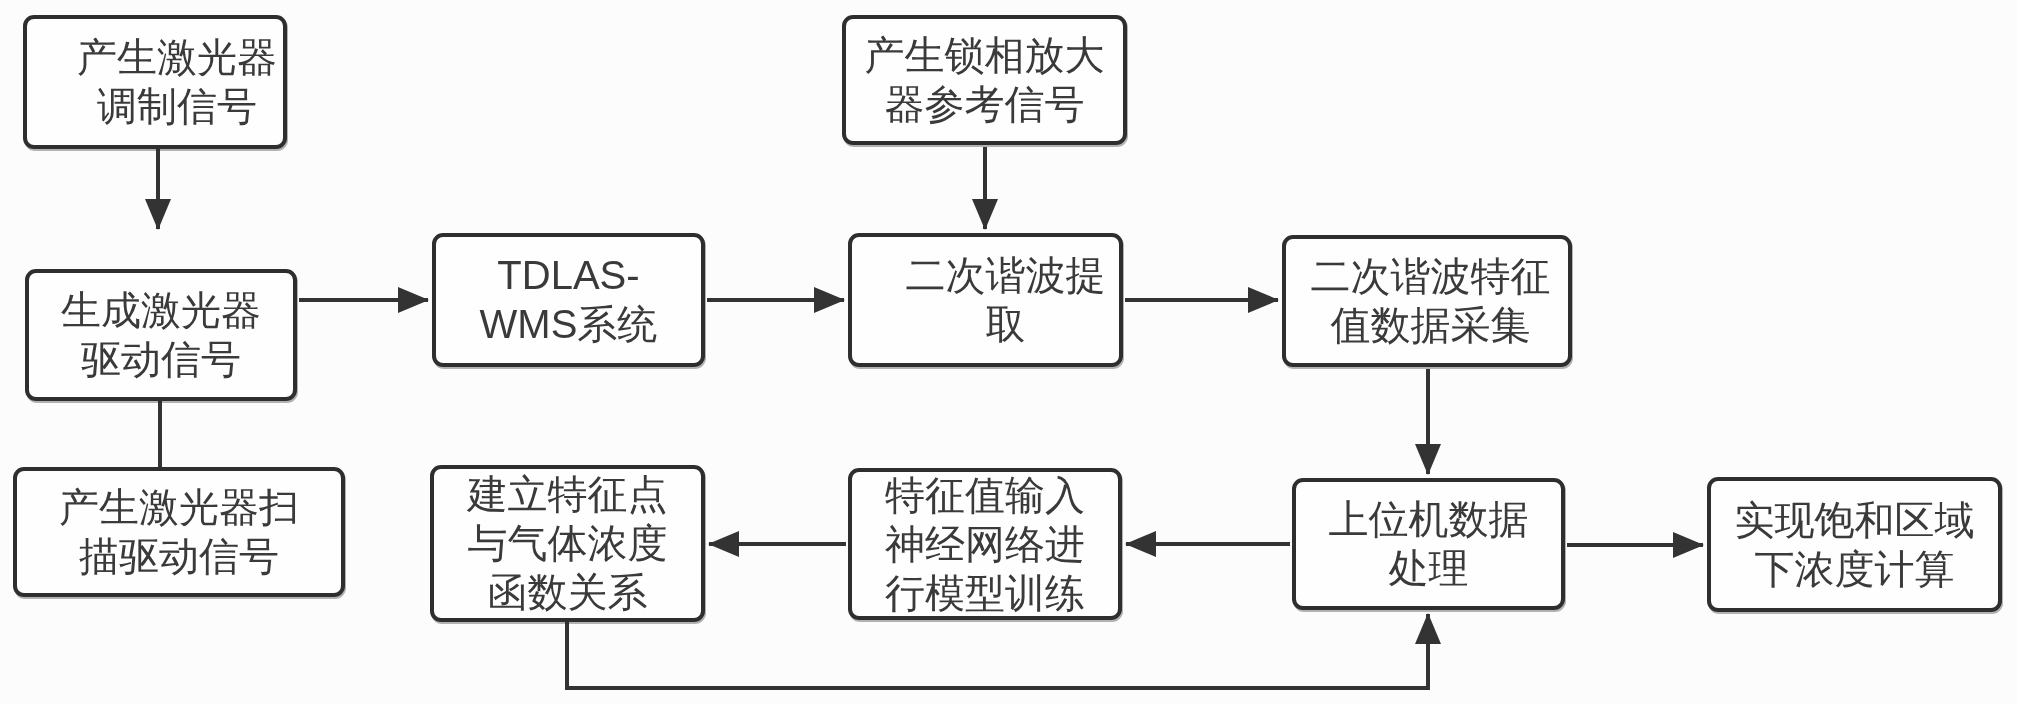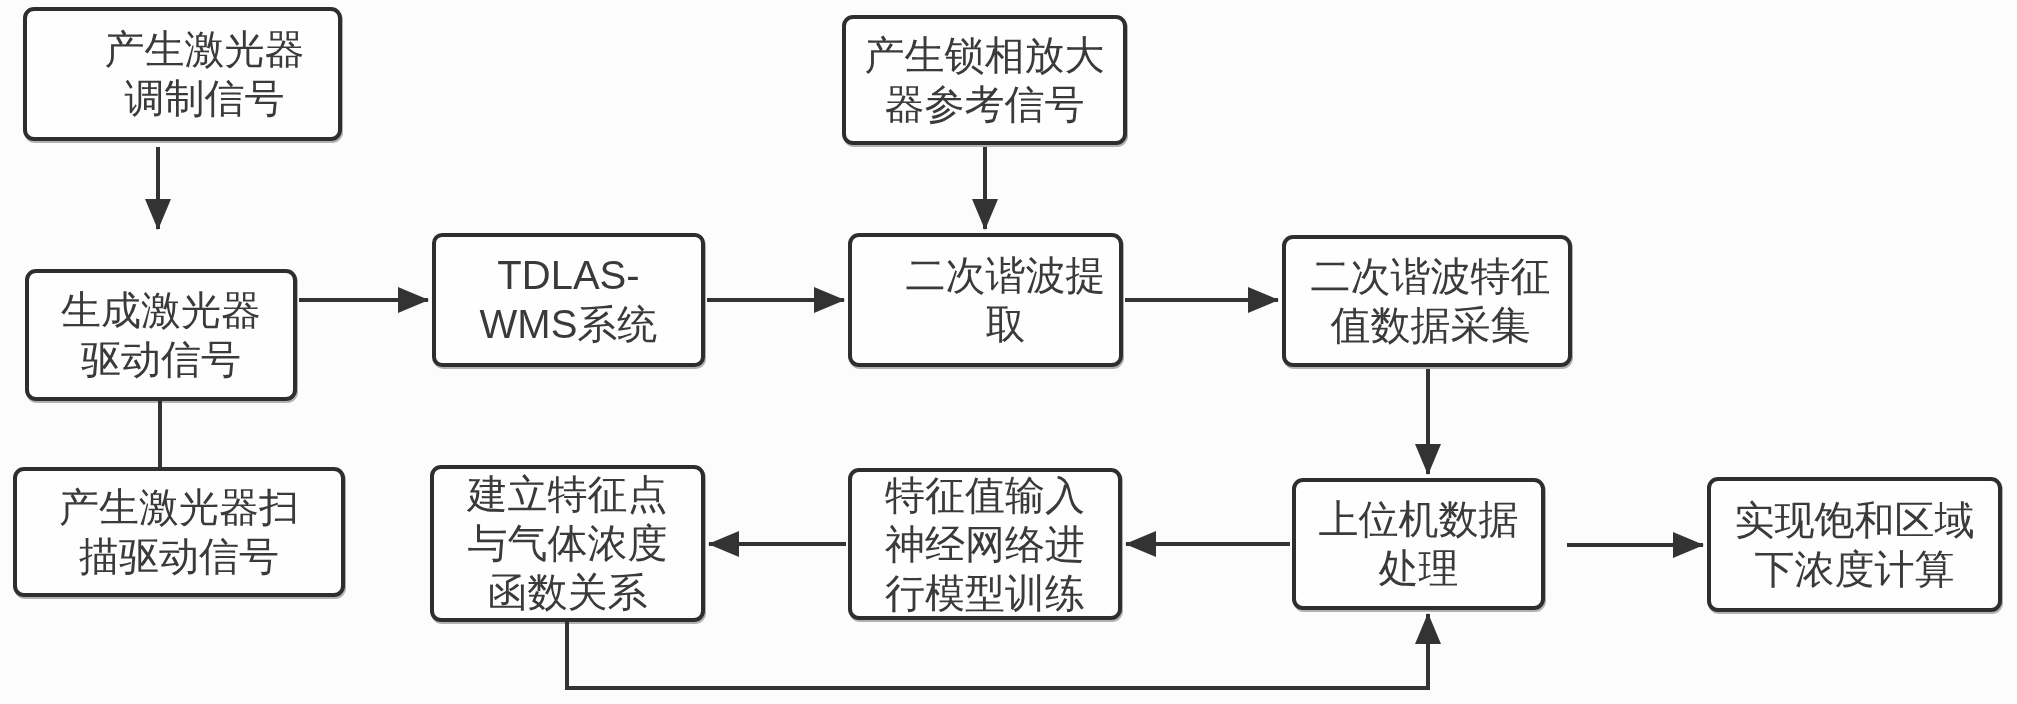--- a/index.html
+++ b/index.html
@@ -32,28 +32,28 @@
     border: 4px solid #2e2e2e;
     border-radius: 11px;
     background: #fefefe;
     color: #3a3a3a;
     font-size: 40px;
     line-height: 49px;
     white-space: pre-line;
     box-shadow: 1px 2px 0 rgba(40,40,40,0.35);
   }
   
-  #n-laser-modulation            { left: 23px;   top: 7px;  width: 319px; height: 134px; padding-left: 44px; }
+  #n-laser-modulation            { left: 23px;   top: 15px;  width: 264px; height: 134px; padding-left: 44px; }
   #n-laser-drive                 { left: 25px;   top: 235px; width: 272px; height: 132px; margin-top: 34px; }
   #n-laser-scan-drive            { left: 13px;   top: 467px; width: 332px; height: 130px; }
-  #n-tdlas-wms                   { left: 432px;  top: 233px; width: 273px; height: 134px; border-radius: 10px; }
+  #n-tdlas-wms                   { left: 432px;  top: 233px; width: 273px; height: 134px; }
   #n-lockin-reference            { left: 842px;  top: 15px;  width: 285px; height: 130px; }
   #n-second-harmonic-extraction  { left: 848px;  top: 233px; width: 275px; height: 134px; padding-left: 40px; }
   #n-harmonic-feature-acq        { left: 1282px; top: 235px; width: 290px; height: 132px; padding-left: 7px; }
-  #n-host-processing             { left: 1292px; top: 478px; width: 253px; height: 132px; }
+  #n-host-processing             { left: 1292px; top: 478px; width: 273px; height: 132px; }
   #n-nn-training                 { left: 848px;  top: 468px; width: 274px; height: 152px; }
   #n-feature-concentration-fn    { left: 430px;  top: 465px; width: 275px; height: 157px; }
   #n-saturated-concentration     { left: 1707px; top: 477px; width: 295px; height: 135px; }
   .edge {
     stroke: #333333;
     stroke-width: 4;
     fill: none;
   }
 </style>
 </head>

